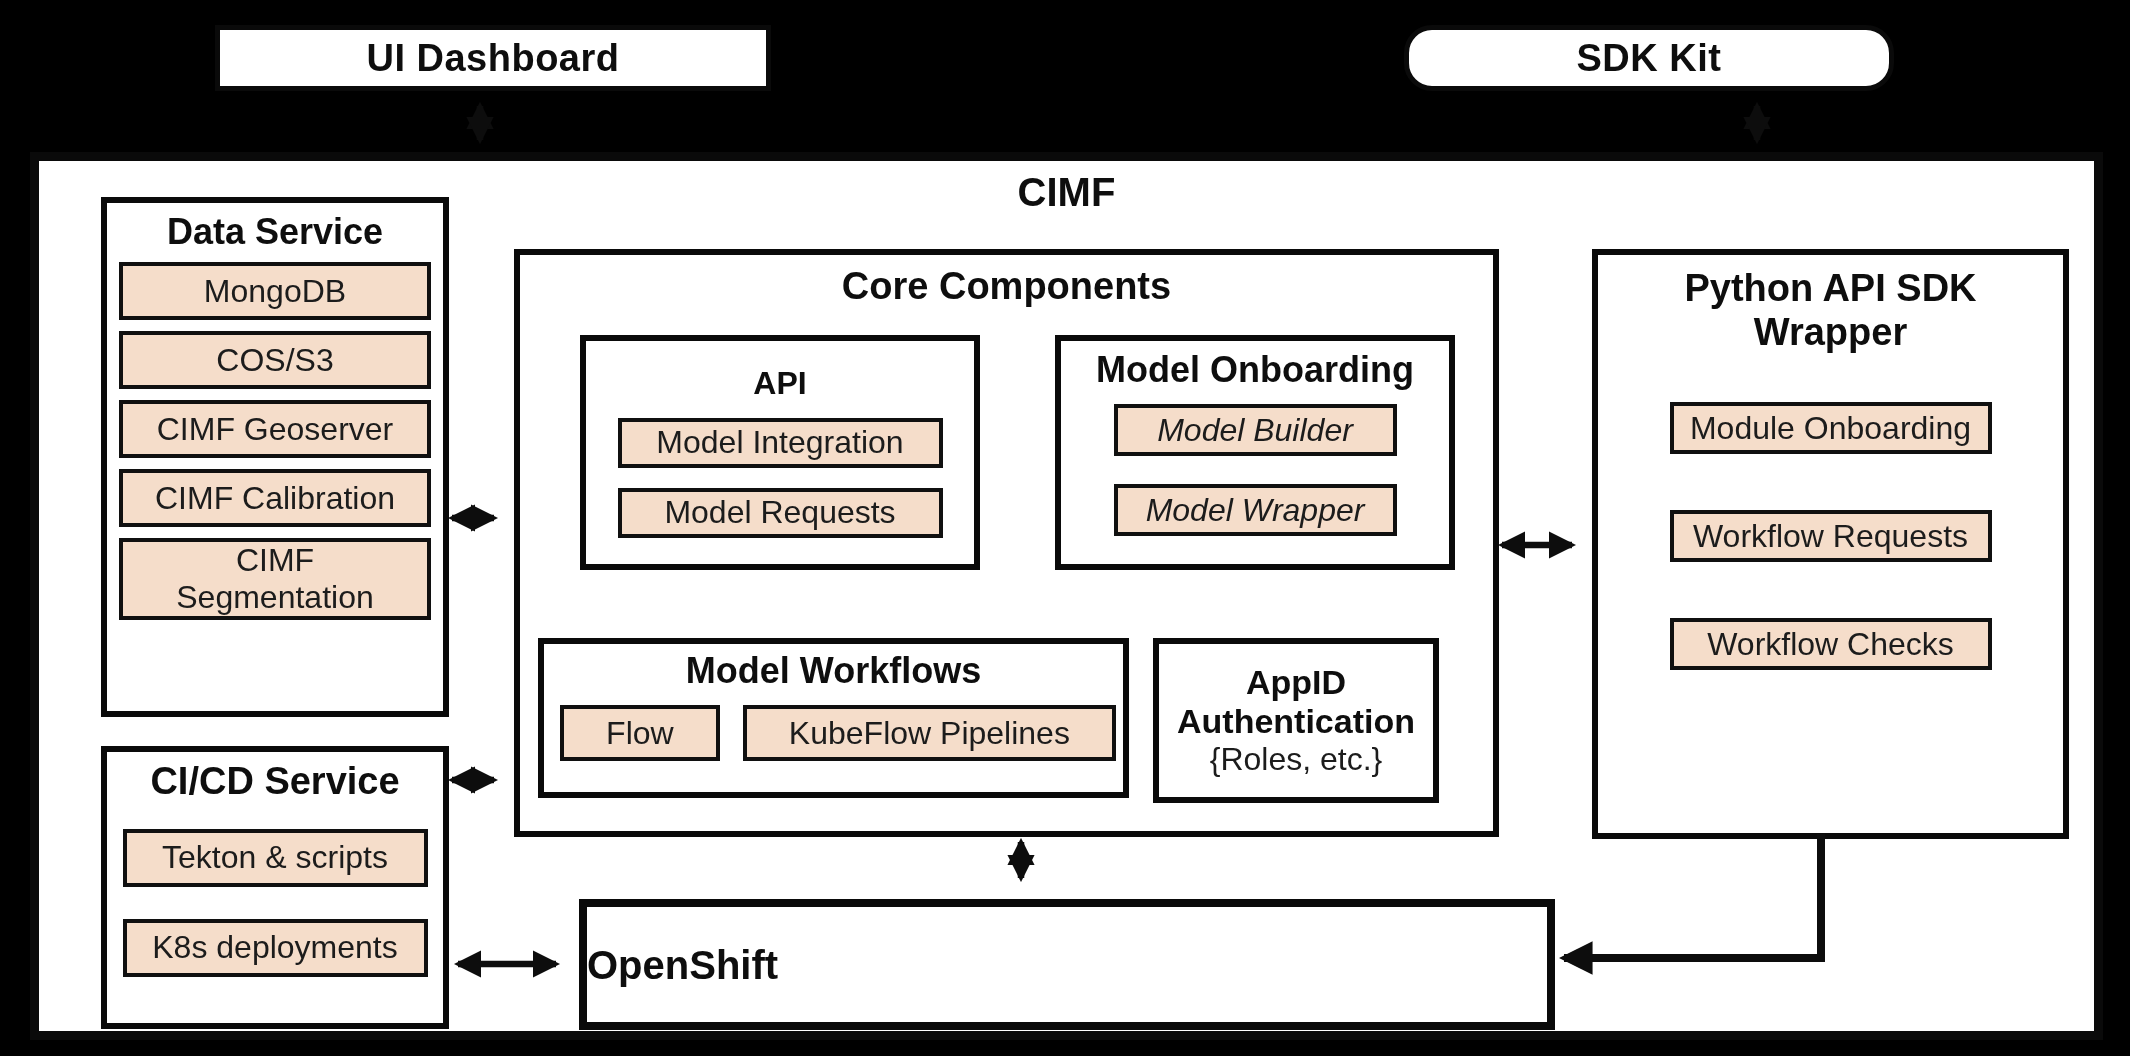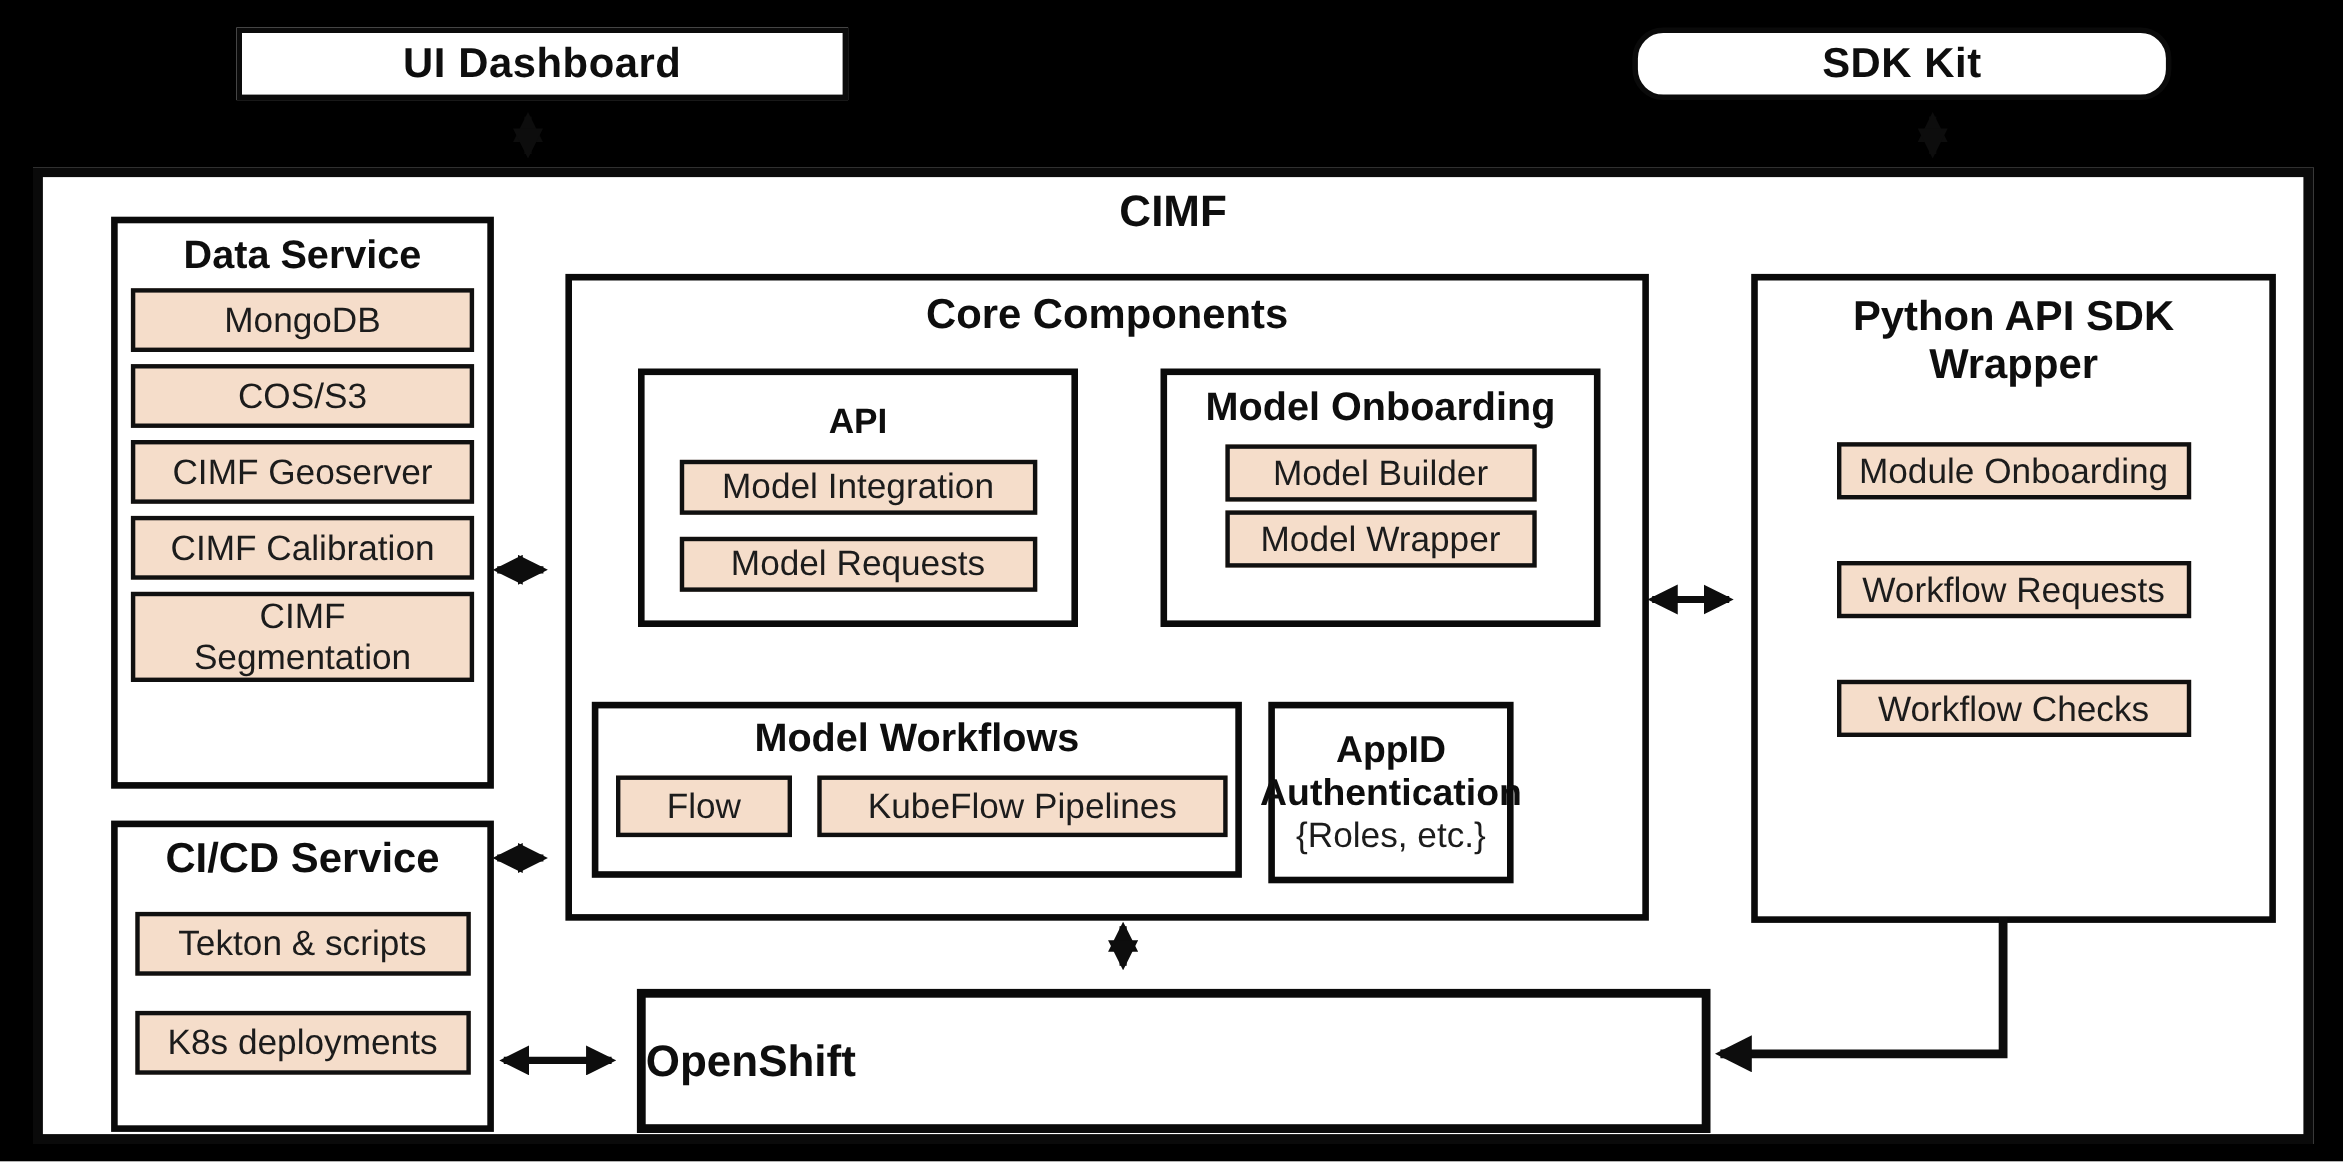--- a/index.html
+++ b/index.html
@@ -23,21 +23,21 @@
   .arrow{stroke:#0d0d0d;fill:none;}
 </style>
 </head>
 <body>
 
 <div class="canvas">
 
   <div class="box topbox" style="left:215px;top:25px;width:556px;height:66px;">
     <span>UI Dashboard</span>
   </div>
-  <div class="box topbox" style="left:1484px;top:25px;width:490px;height:66px;border-radius:28px;">
+  <div class="box topbox" style="left:1404px;top:25px;width:490px;height:66px;border-radius:28px;">
     <span>SDK Kit</span>
   </div>
 
   <div class="box outer" style="left:30px;top:152px;width:2073px;height:888px;">
 
     <div class="title" style="position:absolute;left:0;right:0;top:8px;font-size:40px;">CIMF</div>
 
     <div class="box" style="left:62px;top:36px;width:348px;height:520px;">
       <div class="title" style="padding-top:8px;font-size:36px;">Data Service</div>
       <div class="chips" style="margin:10px auto 0;width:312px;gap:11px;">
@@ -67,37 +67,37 @@
         <div class="title" style="padding-top:24px;font-size:32px;">API</div>
         <div class="chips" style="margin:16px auto 0;width:325px;gap:20px;">
 
         <div class="chip" style="min-height:50px;">Model Integration</div>
             <div class="chip" style="min-height:50px;">Model Requests</div>
           </div>
       </div>
 
       <div class="box" style="left:535px;top:80px;width:400px;height:235px;">
         <div class="title" style="padding-top:8px;font-size:36px;">Model Onboarding</div>
-        <div class="chips" style="margin:14px auto 0;width:283px;gap:8px;">
+        <div class="chips" style="margin:14px auto 0;width:283px;gap:28px;font-style:italic;">
 
         <div class="chip" style="min-height:52px;">Model Builder</div>
             <div class="chip" style="min-height:52px;">Model Wrapper</div>
           </div>
       </div>
 
       <div class="box" style="left:18px;top:383px;width:591px;height:160px;">
         <div class="title" style="padding-top:6px;font-size:36px;">Model Workflows</div>
         <div class="chips" style="flex-direction:row;justify-content:flex-start;margin:14px 0 0 16px;gap:23px;width:556px;">
 
         <div class="chip" style="min-height:56px;width:auto;flex:1 1 auto;padding:0 26px;">Flow</div>
             <div class="chip" style="min-height:56px;width:auto;flex:1 1 auto;padding:0 26px;">KubeFlow Pipelines</div>
           </div>
       </div>
 
-      <div class="box" style="left:633px;top:383px;width:223px;height:165px;display:flex;flex-direction:column;align-items:center;justify-content:center;">
+      <div class="box" style="left:633px;top:383px;width:286px;height:165px;display:flex;flex-direction:column;align-items:center;justify-content:center;">
         <div class="title" style="font-size:34px;">AppID Authentication</div>
         <div style="font-size:32px;color:#1c1c1c;">{Roles, etc.}</div>
       </div>
     </div>
 
     <div class="box" style="left:1553px;top:88px;width:477px;height:590px;">
       <div class="title" style="padding:12px 20px 0;font-size:38px;">Python API SDK Wrapper</div>
       <div class="chips" style="margin:48px auto 0;width:322px;gap:56px;">
 
       <div class="chip" style="min-height:52px;">Module Onboarding</div>

